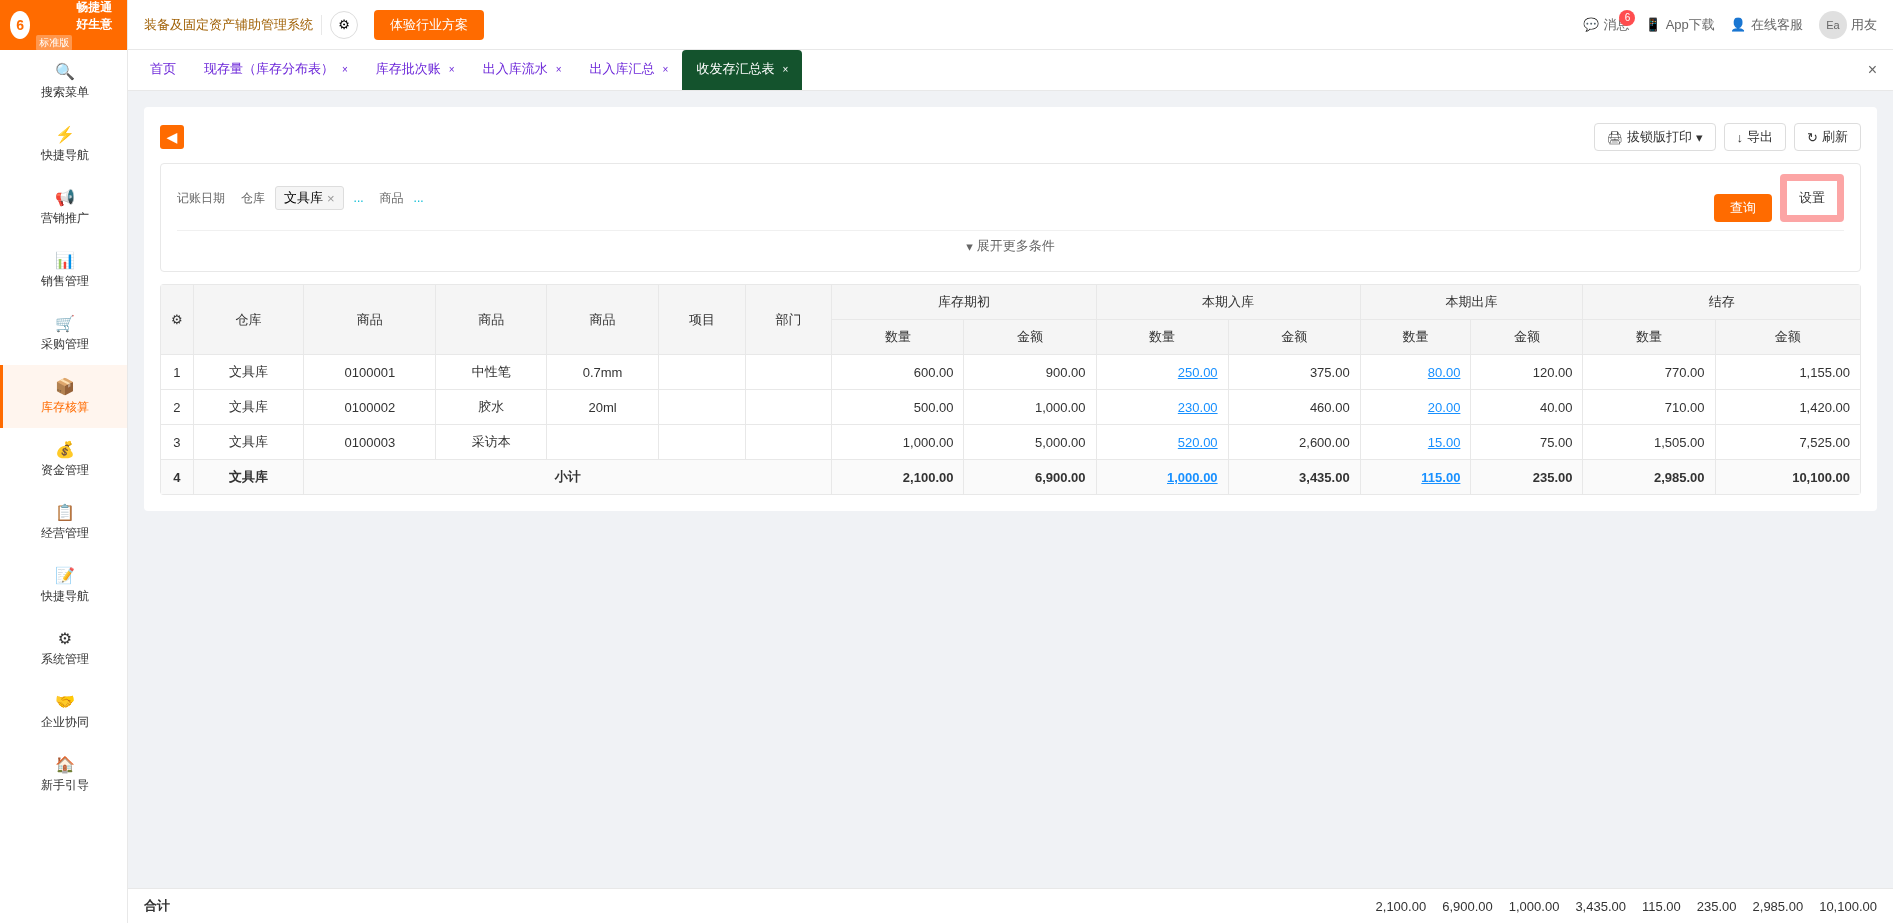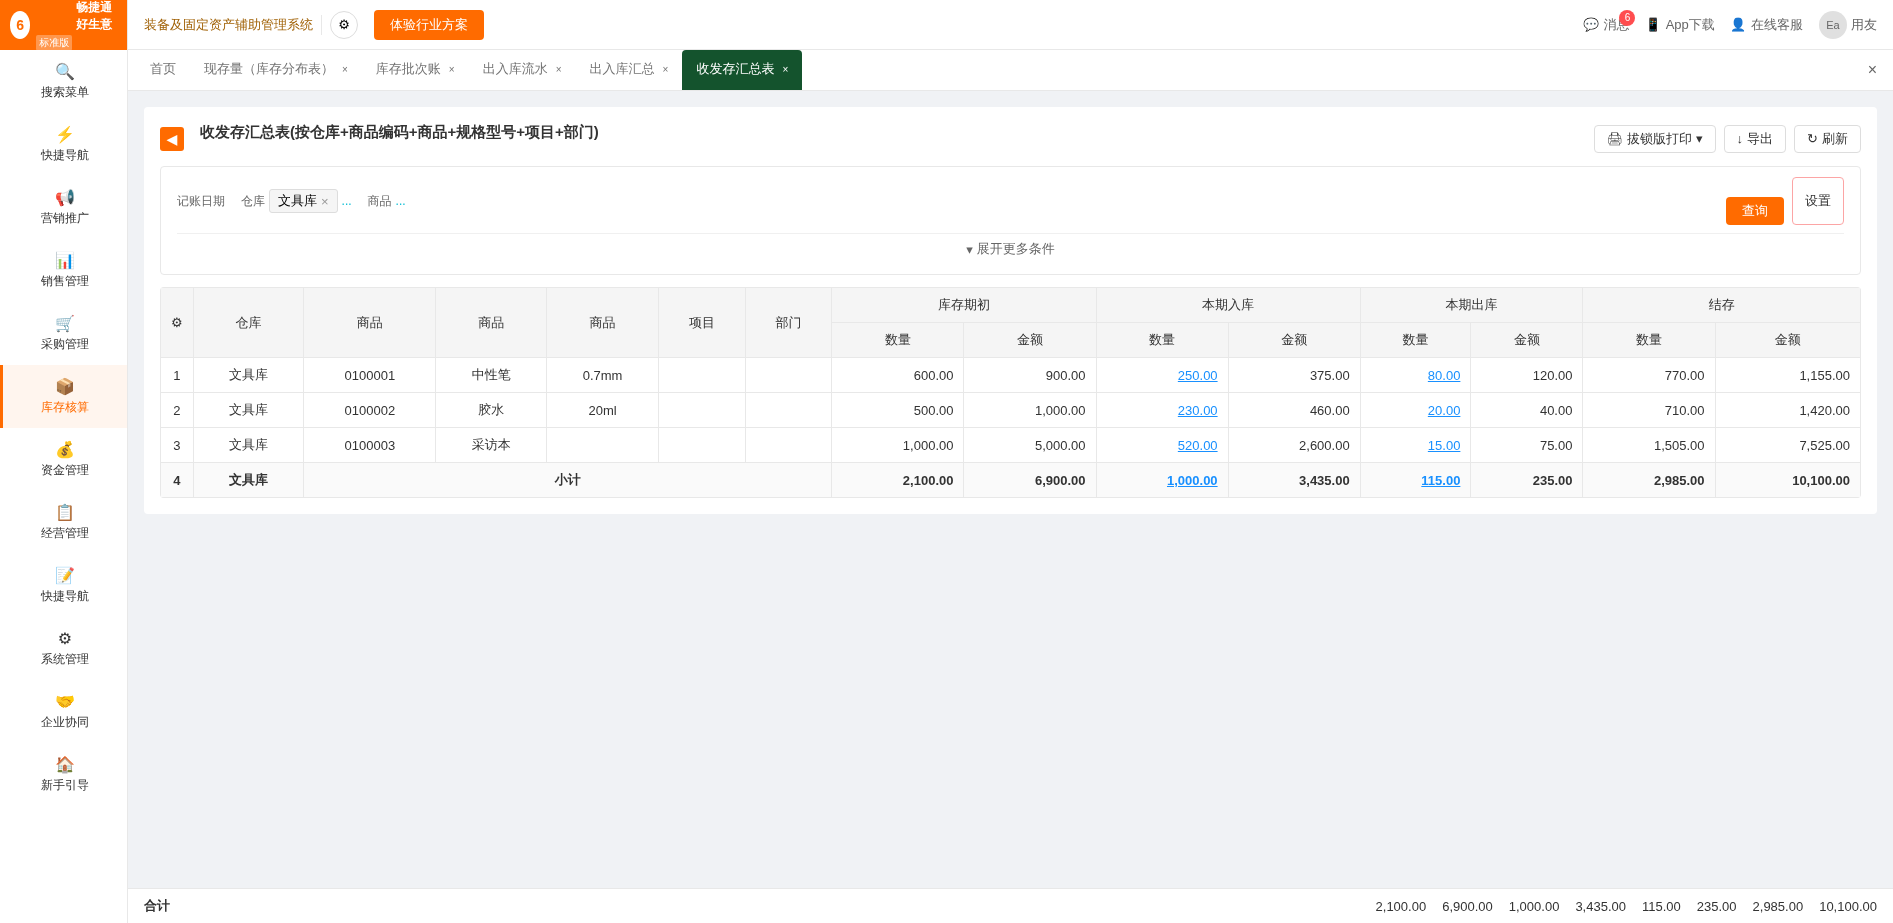--- a/index.html
+++ b/index.html
@@ -22,40 +22,40 @@
     .topbar { height: 50px; background: #fff; display: flex; align-items: center; padding: 0 16px; border-bottom: 1px solid #e8e8e8; gap: 16px; }
     .topbar-btn-trial { background: #ff6b00; color: #fff; border: none; padding: 6px 16px; border-radius: 4px; cursor: pointer; font-size: 13px; }
     .topbar-icons { display: flex; align-items: center; gap: 16px; color: #666; font-size: 12px; }
     .topbar-icon-item { display: flex; align-items: center; gap: 4px; cursor: pointer; position: relative; }
     .badge { background: #ff4d4f; color: #fff; border-radius: 50%; width: 16px; height: 16px; display: flex; align-items: center; justify-content: center; font-size: 10px; position: absolute; top: -6px; right: -6px; }
     .settings-icon { width: 28px; height: 28px; border-radius: 50%; border: 1px solid #ddd; display: flex; align-items: center; justify-content: center; cursor: pointer; }
     .user-avatar { width: 28px; height: 28px; border-radius: 50%; background: #e0e0e0; display: flex; align-items: center; justify-content: center; font-size: 11px; color: #666; }
 
     
     .tabs { display: flex; align-items: center; background: #fff; border-bottom: 1px solid #e8e8e8; padding: 0 8px; }
-    .tab { padding: 10px 14px; cursor: pointer; color: #737373; border-bottom: 2px solid transparent; display: flex; align-items: center; gap: 6px; white-space: nowrap; font-size: 13px; }
+    .tab { padding: 10px 14px; cursor: pointer; color: #6d28d9; border-bottom: 2px solid transparent; display: flex; align-items: center; gap: 6px; white-space: nowrap; font-size: 13px; }
     .tab.active { color: #fff; background: #14532d; border-radius: 4px 4px 0 0; }
     .tab-close { font-size: 10px; color: inherit; cursor: pointer; margin-left: 2px; }
     .tabs-close-all { margin-left: auto; color: #666; cursor: pointer; padding: 4px 8px; font-size: 16px; }
 
     
     .page-content { flex: 1; overflow-y: auto; padding: 16px; background: #f0f2f5; }
 
     
     .report-card { background: #fff; border-radius: 4px; padding: 16px; }
     .report-title { font-size: 15px; font-weight: bold; color: #333; margin-bottom: 12px; }
     .report-actions { display: flex; align-items: center; gap: 8px; margin-bottom: 0; justify-content: flex-end; }
     .btn-print { border: 1px solid #ddd; background: #fff; padding: 4px 12px; border-radius: 4px; cursor: pointer; font-size: 12px; display: flex; align-items: center; gap: 4px; color: #333; }
     .btn-export { border: 1px solid #ddd; background: #fff; padding: 4px 12px; border-radius: 4px; cursor: pointer; font-size: 12px; display: flex; align-items: center; gap: 4px; color: #333; }
     .btn-refresh { border: 1px solid #ddd; background: #fff; padding: 4px 12px; border-radius: 4px; cursor: pointer; font-size: 12px; display: flex; align-items: center; gap: 4px; color: #333; }
 
     
     .filter-area { background: #fff; border: 1px solid #e8e8e8; border-radius: 4px; padding: 10px 16px; margin-bottom: 12px; }
     .filter-row { display: flex; align-items: center; gap: 16px; flex-wrap: wrap; }
-    .filter-section { display: flex; align-items: center; gap: 4px; }
+    .filter-section { display: flex; align-items: center; gap: 10px; }
     .filter-label { color: #666; font-size: 12px; white-space: nowrap; }
     .filter-date-btns { display: flex; gap: 4px; }
     .filter-btn { padding: 2px 8px; border: 1px solid #ddd; background: #fff; border-radius: 3px; cursor: pointer; font-size: 12px; color: #333; }
     .filter-btn.active { background: #ff6b00; color: #fff; border-color: #ff6b00; }
     .filter-date-range { color: #999; font-size: 11px; margin-top: 2px; }
     .warehouse-tag { background: #f5f5f5; border: 1px solid #ddd; border-radius: 3px; padding: 2px 8px; display: flex; align-items: center; gap: 4px; font-size: 12px; }
     .warehouse-tag-close { cursor: pointer; color: #999; }
     .filter-more { color: #00bcd4; cursor: pointer; font-size: 12px; }
     .filter-expand { display: flex; align-items: center; justify-content: center; padding: 6px; color: #666; cursor: pointer; font-size: 12px; gap: 4px; border-top: 1px solid #f0f0f0; margin-top: 8px; }
 
@@ -67,21 +67,21 @@
     .data-table .num-cell { text-align: right; }
     .data-table .link-cell { color: #1890ff; text-decoration: underline; cursor: pointer; }
     .data-table tr.subtotal td { font-weight: bold; background: #fafafa; }
     .th-group { text-align: center; background: #f5f5f5; }
     .settings-cell { width: 30px; }
 
     
     .report-header-row { display: flex; align-items: center; justify-content: space-between; margin-bottom: 12px; }
     .arrow-left { width: 24px; height: 24px; background: #ff6b00; color: #fff; display: flex; align-items: center; justify-content: center; border-radius: 3px; cursor: pointer; font-size: 14px; margin-right: 8px; }
     .btn-query { background: #ff6b00; color: #fff; border: none; padding: 5px 16px; border-radius: 4px; cursor: pointer; font-size: 13px; margin-top: 20px; }
-    .btn-setting { background: #fff; color: #333; border: 1px solid #fca5a5; padding: 5px 12px; border-radius: 4px; cursor: pointer; font-size: 13px; }
+    .btn-setting { background: #fff; color: #333; border: 7px solid #fca5a5; padding: 5px 12px; border-radius: 4px; cursor: pointer; font-size: 13px; }
 
     
     .bottom-bar { background: #fff; border-top: 1px solid #e8e8e8; padding: 8px 16px; display: flex; align-items: center; gap: 16px; font-size: 12px; color: #333; }
     .bottom-label { font-weight: bold; text-align: right; }
 
     .filter-date-col { display: flex; flex-direction: column; }
     .content-area { flex: 1; display: flex; flex-direction: column; overflow: hidden; }
 
     .topbar-section { display: flex; align-items: center; gap: 8px; }
     .topbar-divider { width: 1px; height: 20px; background: #e8e8e8; }
@@ -211,21 +211,20 @@
     <div class="tabs-close-all">×</div>
   </div>
 
   <div class="content-area">
     <div class="page-content">
       <div class="report-card">
 
         <div class="report-header-row">
           <div style="display:flex;align-items:center;gap:8px;">
             <div class="arrow-left">◀</div>
-            <div class="report-title">收发存汇总表(按仓库+商品编码+商品+规格型号+项目+部门)</div>
           </div>
           <div class="report-actions">
             <button class="btn-print">
               <span>🖨</span>
               <span>拔锁版打印</span>
               <span>▾</span>
             </button>
             <button class="btn-export">
               <span>↓</span>
               <span>导出</span>

